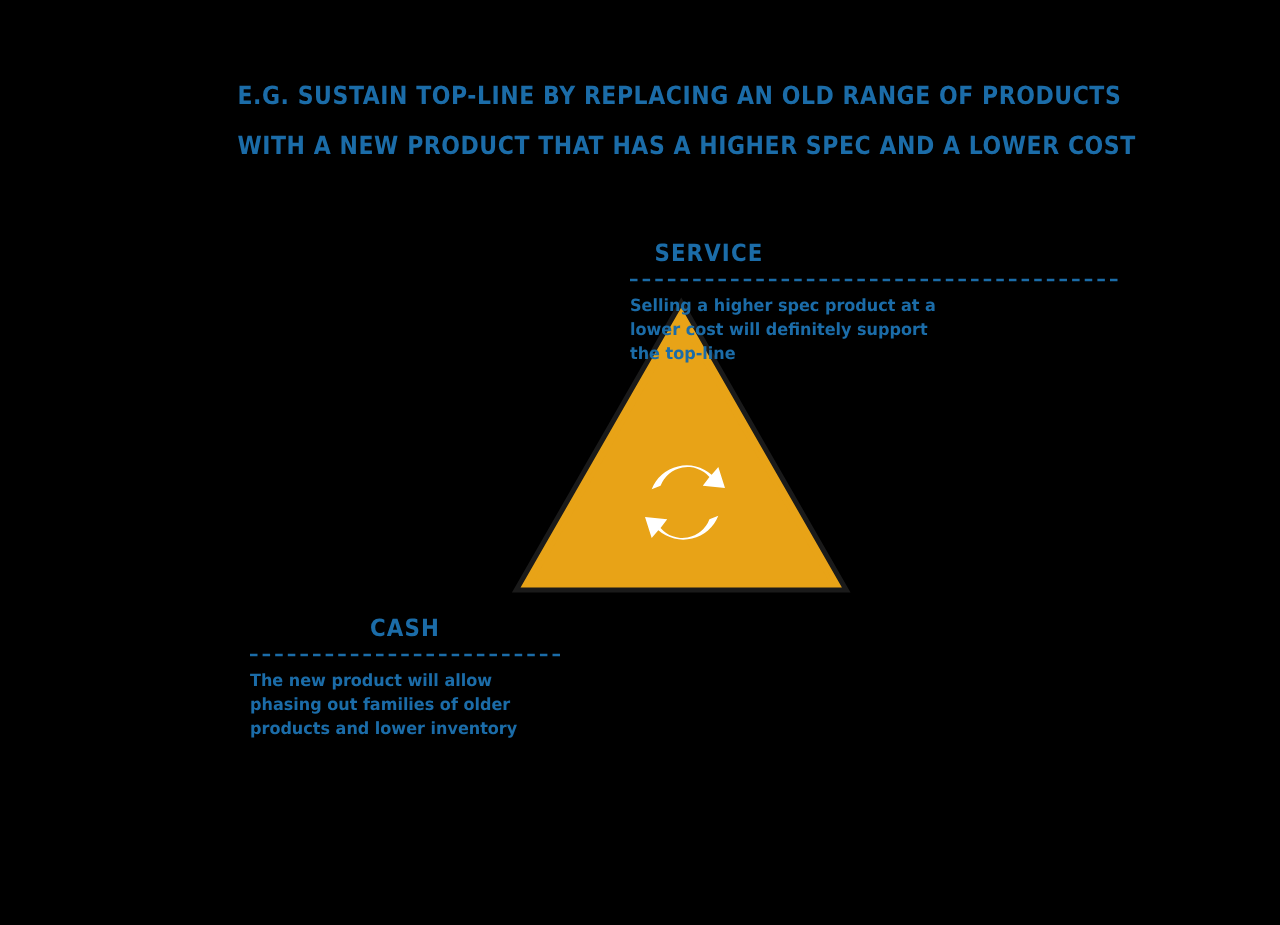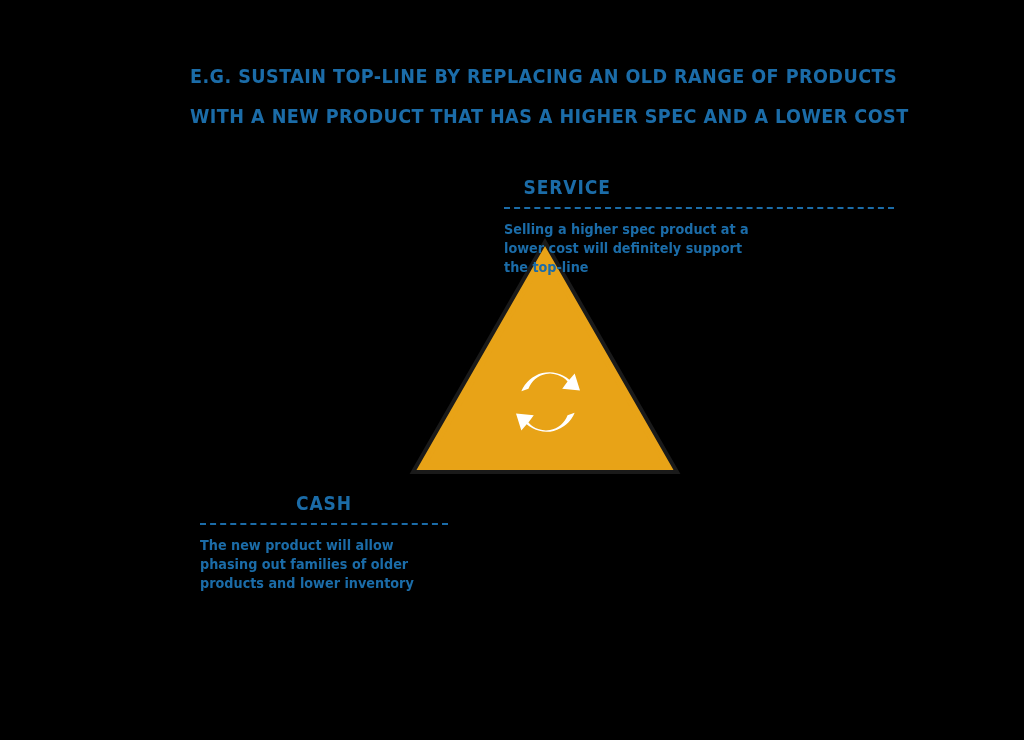--- a/index.html
+++ b/index.html
@@ -53,21 +53,21 @@
 
   .recycle-icon {
     position: absolute;
     left: 98px;
     top: 130px;
     width: 90px;
     height: 80px;
   }
 
   
-  .corner { position: absolute; }
+  .corner { position: absolute; margin-top: 16px; }
 
   .corner-label {
     color: #1b6ca8;
     font-family: "DejaVu Sans", sans-serif;
     font-weight: bold;
     font-size: 19px;
     letter-spacing: 1px;
     text-transform: uppercase;
     transform: scaleX(0.9);
   }
@@ -94,21 +94,21 @@
     left: 504px;
     top: 176px;
     width: 390px;
   }
   .corner-service .corner-label { text-align: left; }
   .corner-service .corner-text { width: 260px; }
 
   
   .corner-cash {
     left: 200px;
-    top: 492px;
+    top: 476px;
     width: 248px;
   }
   .corner-cash .corner-label { text-align: center; }
   .corner-cash .corner-text { width: 240px; }
 
   
   .corner-cost {
     left: 652px;
     top: 476px;
     width: 240px;

